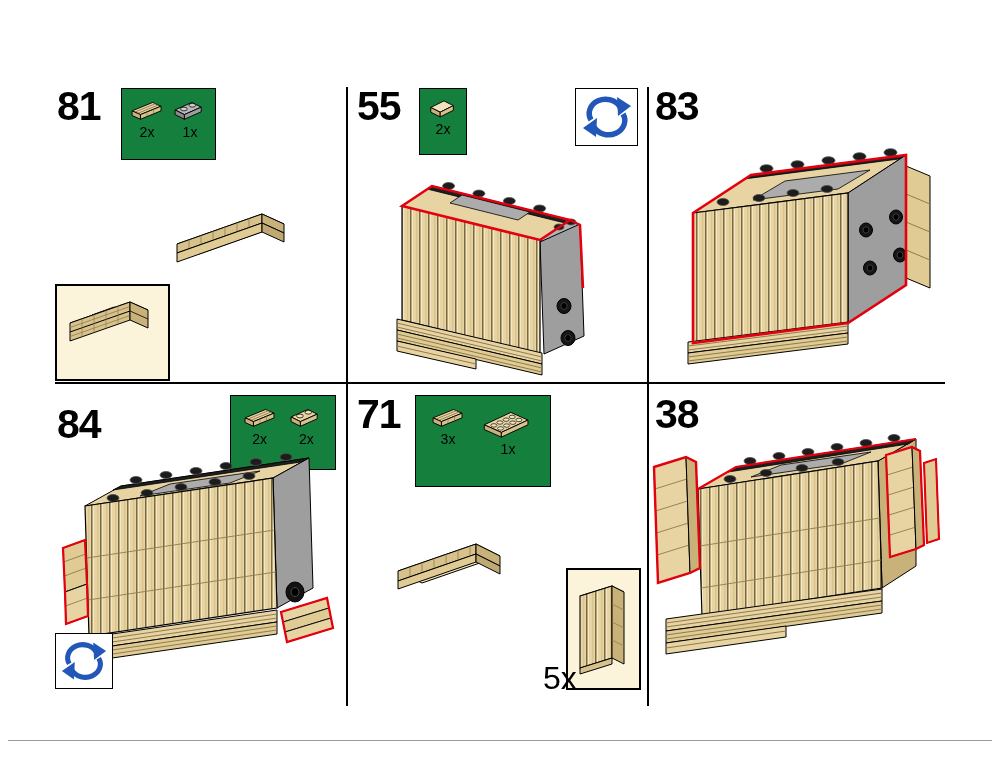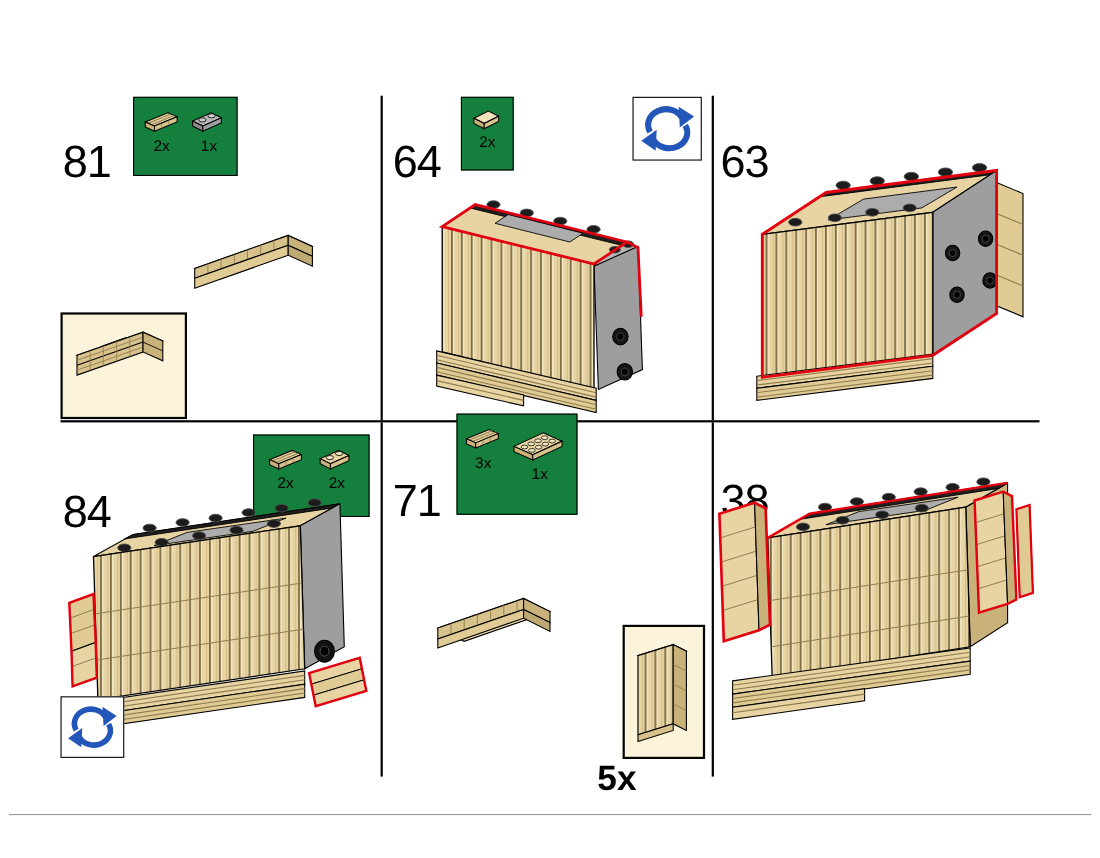--- a/index.html
+++ b/index.html
@@ -1,31 +1,31 @@
 <!DOCTYPE html>
 <html><head>
 <meta charset="utf-8">
 <style>
   * { margin:0; padding:0; box-sizing:border-box; }
   html,body { width:1000px; height:780px; background:#fff;
               font-family:"Liberation Sans", sans-serif; }
   .page { position:absolute; top:0; left:0; width:1000px; height:780px; background:#fff; overflow:hidden; }
-  .num { position:absolute; font-size:41px; font-weight:normal; color:#000; line-height:1; letter-spacing:-1px;margin-top:41px; }
+  .num { position:absolute; font-size:41px; font-weight:bold; color:#000; line-height:1; letter-spacing:-1px; }
   .divider { position:absolute; background:#000; }
   .footer-rule { position:absolute; background:#9a9a9a; }
   .parts-box { position:absolute; background:#15803d; border:1.5px solid #000;
                display:flex; align-items:flex-start; justify-content:space-evenly; padding:6px 3px 5px; gap:2px; }
   .part { display:flex; flex-direction:column; align-items:center; gap:1px; }
   .qty { font-size:14px; color:#000; }
   .rotate-box { position:absolute; background:#fff; border:1.5px solid #000;
                 display:flex; align-items:center; justify-content:center; z-index:5; }
   .callout-box { position:absolute; background:#FBF4DA; border:2px solid #000;
                  display:flex; align-items:center; justify-content:center; z-index:4; }
   .figure { position:absolute; }
-  .big-qty { position:absolute; font-size:32px; font-weight:bold; color:#000; z-index:6;margin-top:29px; }
+  .big-qty { position:absolute; font-size:32px; font-weight:normal; color:#000; z-index:6; }
   svg { display:block; }
 </style>
 </head>
 <body>
 
 <div class="page">
 
   <svg width="0" height="0" style="position:absolute">
     <defs>
       <pattern id="slatsV" width="9" height="6" patternUnits="userSpaceOnUse">
@@ -38,22 +38,22 @@
   </svg>
 
   <div class="divider" style="left:55px;top:382px;width:890px;height:2px"></div>
   <div class="divider" style="left:346px;top:87px;width:2px;height:295px"></div>
   <div class="divider" style="left:647px;top:87px;width:2px;height:295px"></div>
   <div class="divider" style="left:346px;top:384px;width:2px;height:322px"></div>
   <div class="divider" style="left:647px;top:384px;width:2px;height:322px"></div>
   <div class="footer-rule" style="left:8px;top:740px;width:984px;height:1px"></div>
 
   <div class="num" style="left:57px;top:86px">81</div>
-  <div class="num" style="left:357px;top:86px">64</div>
-  <div class="num" style="left:655px;top:86px">63</div>
+  <div class="num" style="left:357px;top:86px">55</div>
+  <div class="num" style="left:655px;top:86px">83</div>
   <div class="num" style="left:57px;top:404px">84</div>
   <div class="num" style="left:357px;top:394px">71</div>
   <div class="num" style="left:655px;top:394px">38</div>
 
   <div class="parts-box" style="left:121px;top:88px;width:95px;height:72px">
     <div class="part">
       <svg width="38" height="28" viewBox="0 0 40 30">
         <polygon points="4,17 26,8 35,12 13,21" fill="#E7D4A2" stroke="#000" stroke-width="1"></polygon>
         <line x1="7" y1="18.3" x2="29" y2="9.3" stroke="#8F7B4E" stroke-width="1"></line>
         <line x1="10" y1="19.7" x2="32" y2="10.7" stroke="#8F7B4E" stroke-width="1"></line>
@@ -308,21 +308,21 @@
 
   <div class="rotate-box" style="left:55px;top:633px;width:58px;height:56px">
     <svg width="50" height="46" viewBox="0 0 54 50">
       <path d="M 11 28 A 16 14 0 0 1 40 15" stroke="#2256B9" stroke-width="5.5" fill="none"></path>
       <polygon points="37,5 51,14 38,24" fill="#2256B9"></polygon>
       <path d="M 43 22 A 16 14 0 0 1 14 35" stroke="#2256B9" stroke-width="5.5" fill="none"></path>
       <polygon points="17,26 3,36 16,45" fill="#2256B9"></polygon>
     </svg>
   </div>
 
-  <div class="parts-box" style="left:415px;top:376px;width:110px;height:92px">
+  <div class="parts-box" style="left:415px;top:395px;width:136px;height:92px">
     <div class="part">
       <svg width="38" height="28" viewBox="0 0 40 30">
         <polygon points="4,17 26,8 35,12 13,21" fill="#E7D4A2" stroke="#000" stroke-width="1"></polygon>
         <line x1="7" y1="18.3" x2="29" y2="9.3" stroke="#8F7B4E" stroke-width="1"></line>
         <line x1="10" y1="19.7" x2="32" y2="10.7" stroke="#8F7B4E" stroke-width="1"></line>
         <polygon points="4,17 13,21 13,26 4,22" fill="#C9B279" stroke="#000" stroke-width="1"></polygon>
         <polygon points="13,21 35,12 35,17 13,26" fill="#D8C28C" stroke="#000" stroke-width="1"></polygon>
         <line x1="20" y1="18.4" x2="20" y2="22.4" stroke="#8F7B4E" stroke-width="0.8"></line>
         <line x1="27" y1="15.5" x2="27" y2="19.5" stroke="#8F7B4E" stroke-width="0.8"></line>
       </svg>

